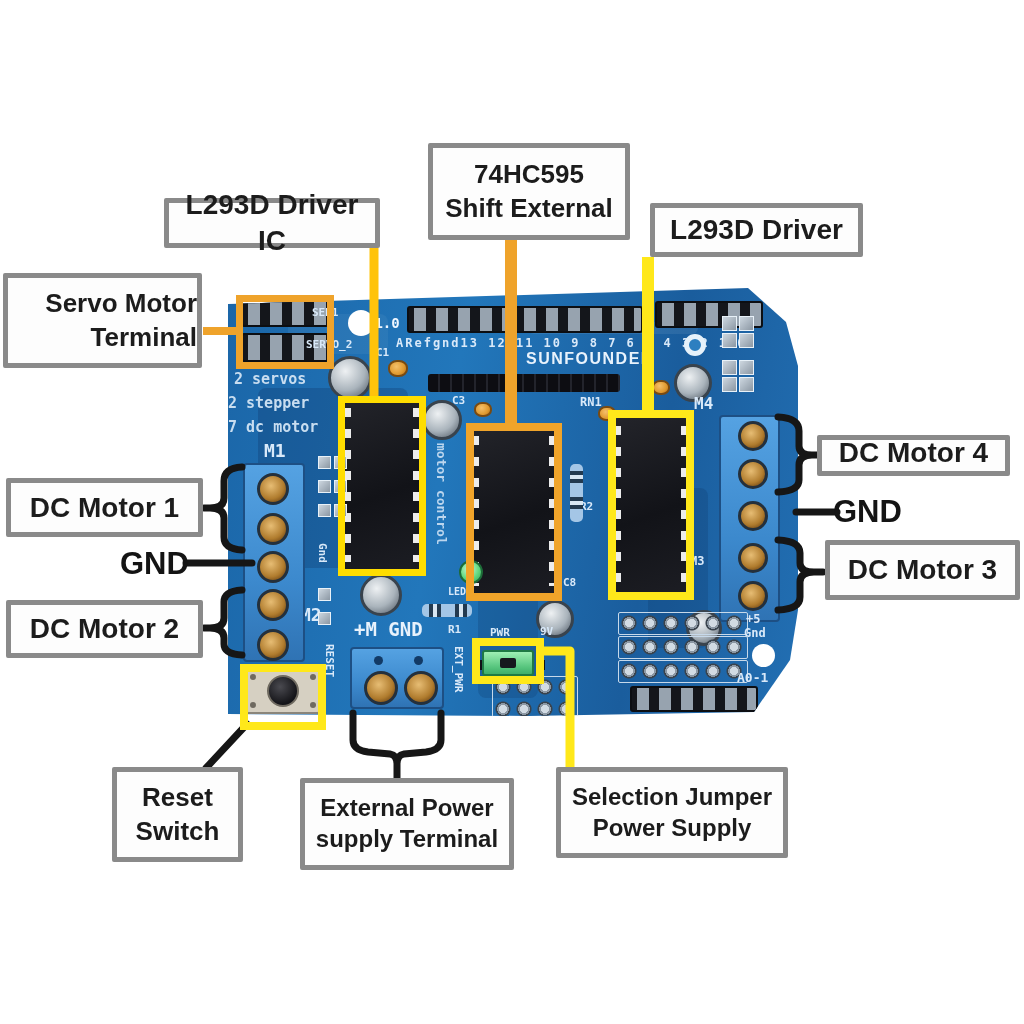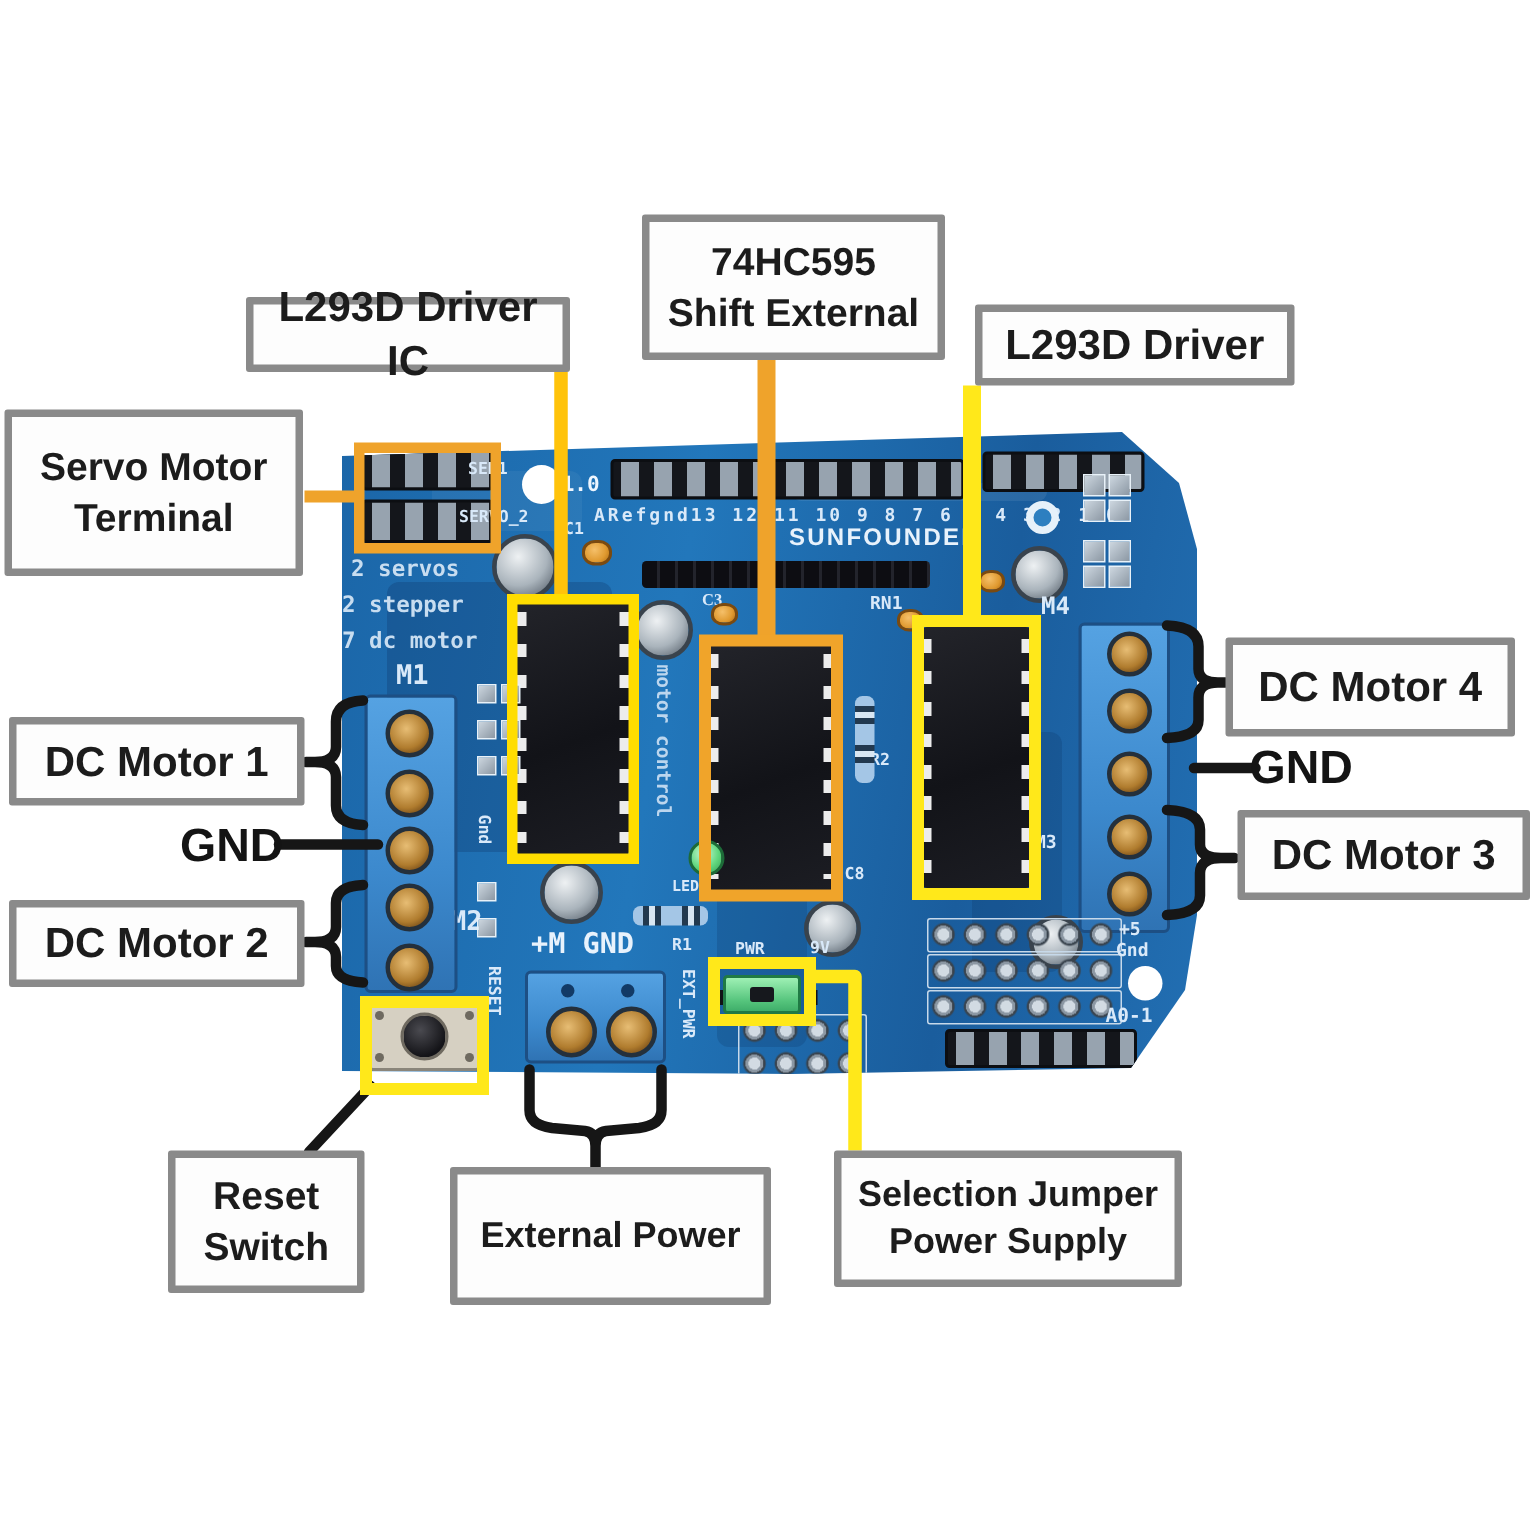--- a/index.html
+++ b/index.html
@@ -92,21 +92,21 @@
     <div class="silk" style="left:6px;top:82px;font-size:15px;color:#c8ddf0;">2 servos</div>
     <div class="silk" style="left:0px;top:106px;font-size:15px;color:#c8ddf0;">2 stepper</div>
     <div class="silk" style="left:0px;top:130px;font-size:15px;color:#c8ddf0;">7 dc motor</div>
     <div class="silk" style="left:36px;top:152px;font-size:18px;">M1</div>
     <div class="silk" style="left:72px;top:316px;font-size:18px;">M2</div>
     <div class="silk silk-v" style="left:88px;top:255px;font-size:11px;">Gnd</div>
     <div class="silk silk-v" style="left:206px;top:155px;height:135px;font-size:13px;color:#bcd6ee;">motor control</div>
 
     <div class="blackbar" style="left:200px;top:86px;width:192px;height:18px;"></div>
     <div class="silk" style="left:148px;top:58px;font-size:11px;">C1</div>
-    <div class="silk" style="left:240px;top:106px;font-size:11px;font-family:Liberation Serif, serif;">C3</div>
+    <div class="silk" style="left:224px;top:106px;font-size:11px;">C3</div>
     <div class="silk" style="left:352px;top:107px;font-size:12px;">RN1</div>
     <div class="silk" style="left:352px;top:212px;font-size:11px;">R2</div>
     <div class="silk" style="left:335px;top:288px;font-size:11px;">C8</div>
     <div class="silk" style="left:220px;top:298px;font-size:10px;">LED1</div>
 
     <div class="cap" style="left:100px;top:68px;width:44px;height:44px;"></div>
     <div class="cap" style="left:194px;top:112px;width:40px;height:40px;"></div>
     <div class="cap" style="left:446px;top:76px;width:38px;height:38px;"></div>
     <div class="cap" style="left:132px;top:286px;width:42px;height:42px;"></div>
     <div class="cap" style="left:308px;top:312px;width:38px;height:38px;"></div>
@@ -214,39 +214,39 @@
     <path class="ln-black" stroke-width="7" d="M778 540 Q800 541 800 553 L800 563 Q800 572 814 572 L823 572 M814 572 Q800 572 800 582 L800 597 Q800 609 778 610"></path>
   </svg>
 
   <div class="hlbox" style="left:236px;top:295px;width:98px;height:74px;border-width:7px;border-color:#EFA32B;"></div>
   <div class="hlbox" style="left:338px;top:396px;width:88px;height:180px;border-width:7px;border-color:#FFDD00;"></div>
   <div class="hlbox" style="left:466px;top:423px;width:96px;height:178px;border-width:8px;border-color:#F0A42A;"></div>
   <div class="hlbox" style="left:608px;top:410px;width:86px;height:190px;border-width:8px;border-color:#FFE81A;"></div>
   <div class="hlbox" style="left:240px;top:664px;width:86px;height:66px;border-width:8px;border-color:#FFE81A;"></div>
   <div class="hlbox" style="left:472px;top:638px;width:72px;height:46px;border-width:8px;border-color:#FFE81A;"></div>
 
-  <div class="callout-label fs26" style="left:3px;top:273px;width:199px;height:111px;">
+  <div class="callout-label fs26" style="left:3px;top:273px;width:199px;height:95px;align-items:flex-end;">
     <span>Servo Motor</span>
     <span>Terminal</span>
   </div>
 
   <div class="callout-label fs28" style="left:164px;top:198px;width:216px;height:50px;">
     <span>L293D Driver IC</span>
   </div>
 
   <div class="callout-label fs26" style="left:428px;top:143px;width:202px;height:97px;">
     <span>74HC595</span>
     <span>Shift External</span>
   </div>
 
   <div class="callout-label fs28" style="left:650px;top:203px;width:213px;height:54px;">
     <span>L293D Driver</span>
   </div>
 
-  <div class="callout-label fs28" style="left:817px;top:425px;width:193px;height:66px;">
+  <div class="callout-label fs28" style="left:817px;top:435px;width:193px;height:41px;justify-content:flex-end;">
     <span>DC Motor 4</span>
   </div>
 
   <div class="gnd-text" style="left:833px;top:494px;">GND</div>
 
   <div class="callout-label fs28" style="left:825px;top:540px;width:195px;height:60px;">
     <span>DC Motor 3</span>
   </div>
 
   <div class="callout-label fs28" style="left:6px;top:478px;width:197px;height:59px;">
@@ -259,20 +259,21 @@
     <span>DC Motor 2</span>
   </div>
 
   <div class="callout-label fs26" style="left:112px;top:767px;width:131px;height:95px;">
     <span>Reset</span>
     <span>Switch</span>
   </div>
 
   <div class="callout-label fs24" style="left:300px;top:778px;width:214px;height:92px;">
     <span>External Power</span>
+    <span>supply Terminal</span>
   </div>
 
   <div class="callout-label fs24" style="left:556px;top:767px;width:232px;height:91px;">
     <span>Selection Jumper</span>
     <span>Power Supply</span>
   </div>
 
 </div>
 
 </body></html>

